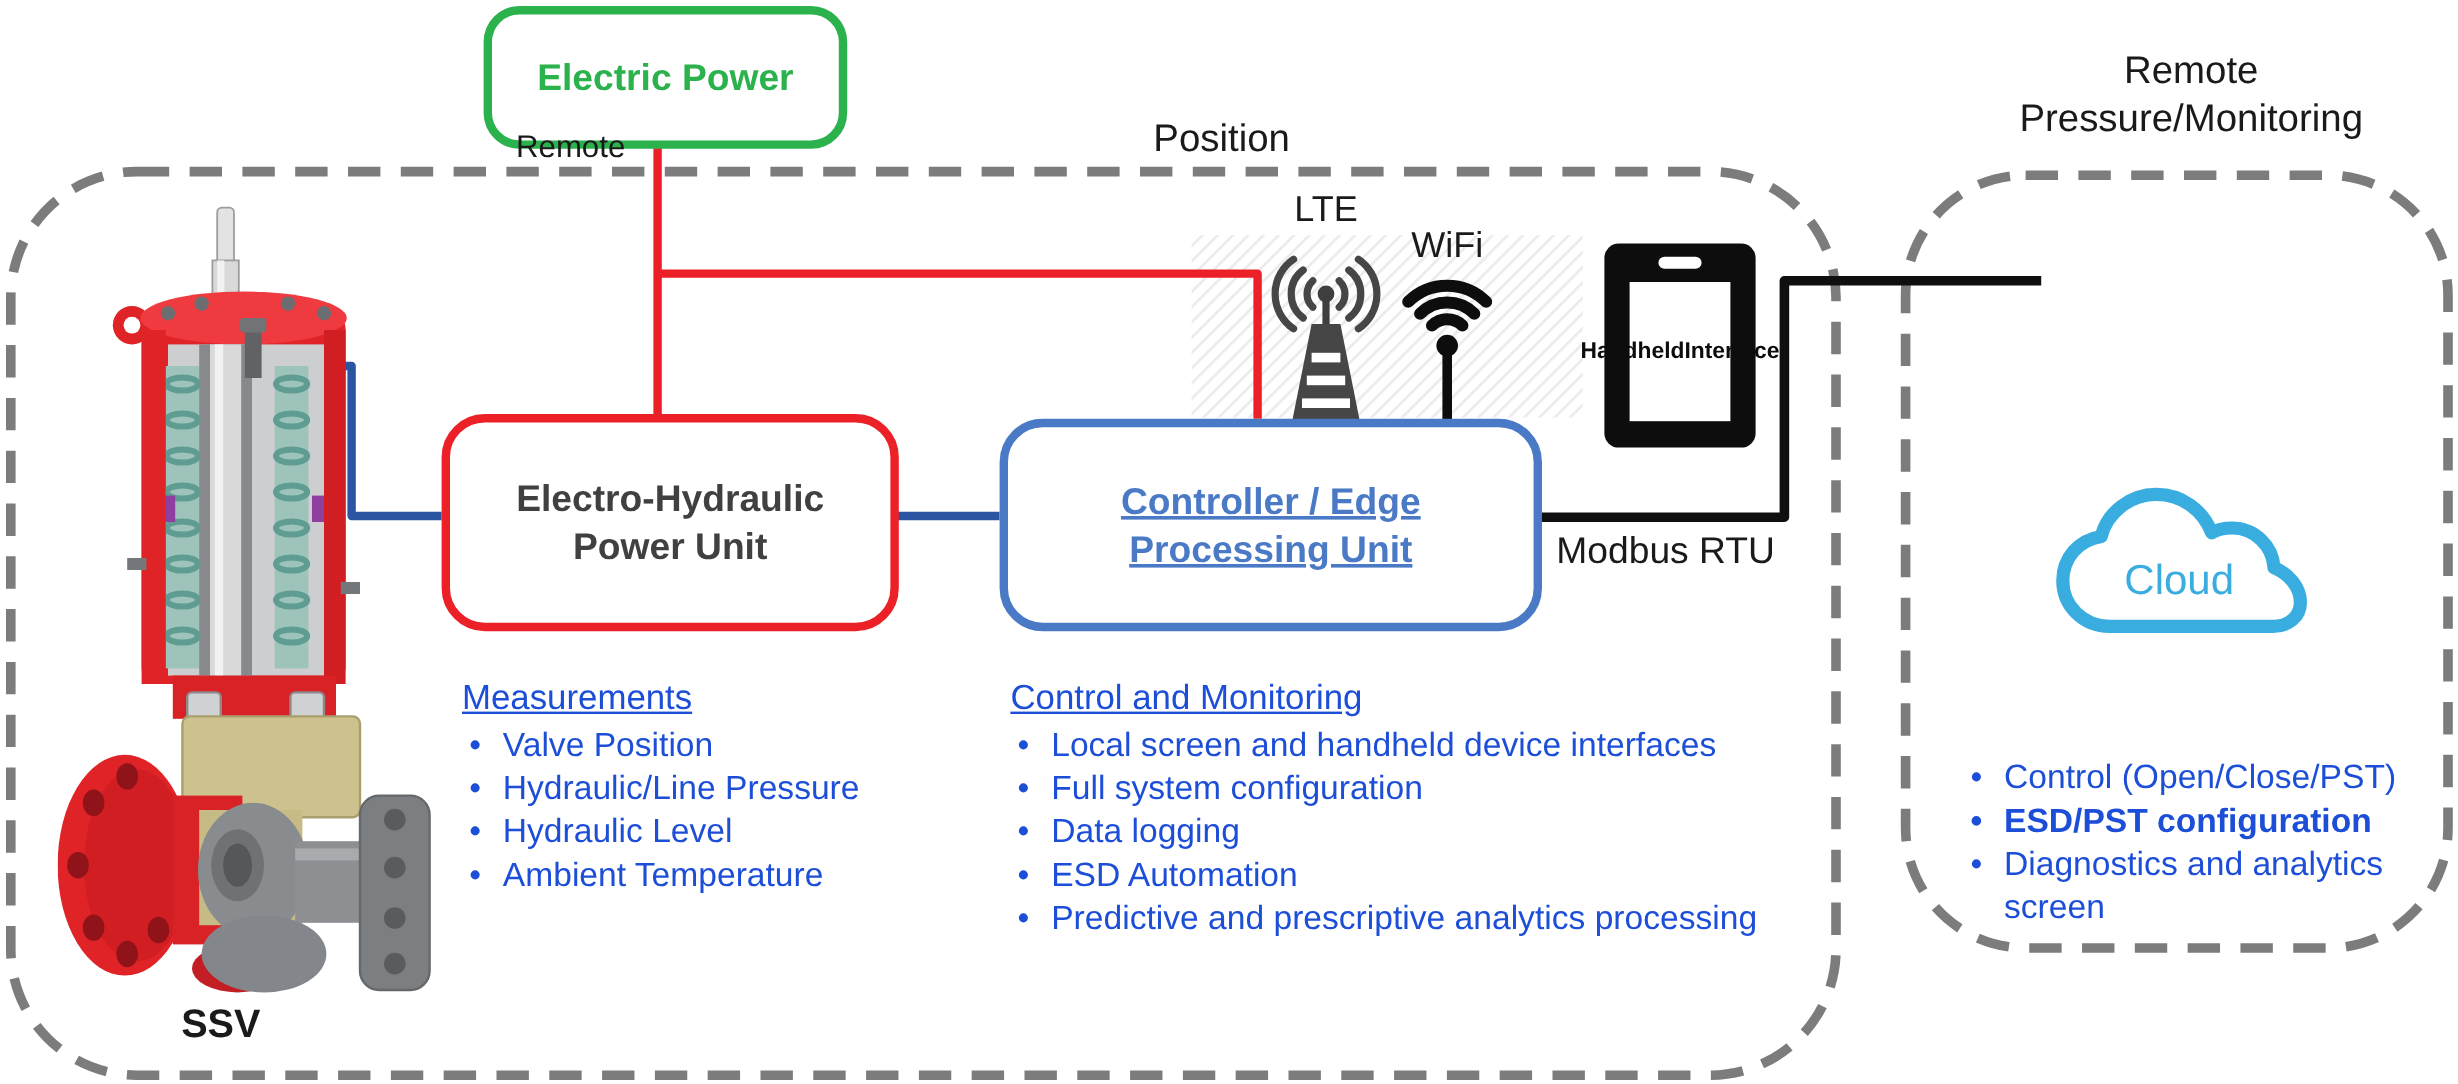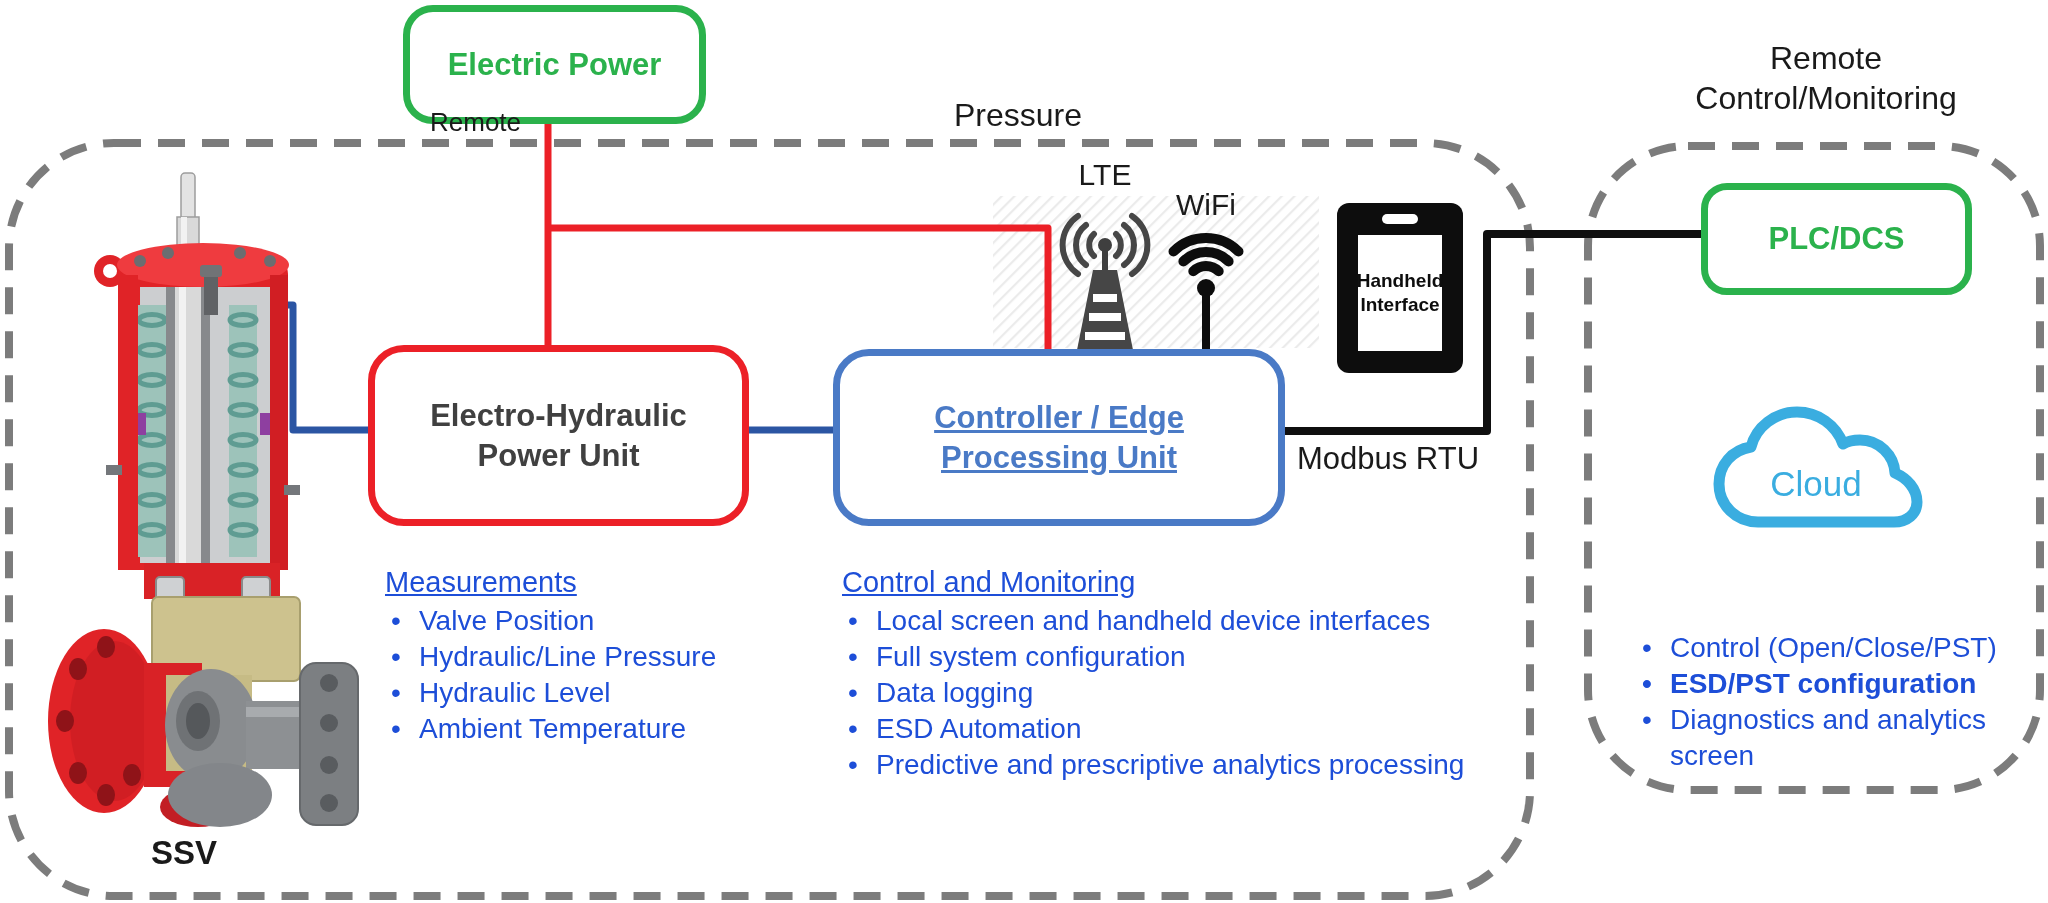--- a/index.html
+++ b/index.html
@@ -35,21 +35,21 @@
   
   .handheld{
     position:absolute;left:1337px;top:203px;width:126px;height:170px;
     background:#0d0d0d;border-radius:12px;z-index:3;
   }
   .handheld .speaker{
     position:absolute;left:45px;top:11px;width:36px;height:10px;border-radius:5px;background:#ffffff;
   }
   .handheld .screen{
     position:absolute;left:21px;top:32px;width:84px;height:116px;background:#ffffff;
-    display:flex;flex-direction:column;align-items:center;justify-content:center;
+    display:flex;flex-direction:row;align-items:center;justify-content:center;
     font-size:19px;line-height:24px;font-weight:bold;color:#0d0d0d;text-align:center;
   }
   .cloud-text{
     position:absolute;left:1751px;top:464px;width:130px;text-align:center;
     font-size:35px;color:#3aade0;z-index:4;
   }
 </style>
 </head>
 <body>
 
@@ -222,31 +222,28 @@
   <div class="node node-red node-title" style="left:368px;top:345px;width:367px;height:167px;">
     <span class="t">Electro-Hydraulic</span>
     <span class="t">Power Unit</span>
   </div>
 
   <div class="node node-blue node-title" style="left:833px;top:349px;width:438px;height:163px;text-decoration:underline;">
     <span class="t">Controller / Edge</span>
     <span class="t">Processing Unit</span>
   </div>
 
-  <div class="node node-green node-title" style="left:1701px;top:183px;width:257px;height:98px;border-radius:26px;">
-    <span class="t">PLC/DCS</span>
-  </div>
 
   <div class="label small-label" style="left:430px;top:107px;">Remote</div>
 
-  <div class="label section-title" style="left:918px;top:95px;width:200px;">Pressure</div>
+  <div class="label section-title" style="left:918px;top:95px;width:200px;">Position</div>
 
   <div class="label section-title" style="left:1641px;top:38px;width:370px;white-space:normal;">
     <span style="display:block;">Remote</span>
-    <span style="display:block;">Control/Monitoring</span>
+    <span style="display:block;">Pressure/Monitoring</span>
   </div>
 
   <div class="label icon-label" style="left:1060px;top:158px;width:90px;">LTE</div>
 
   <div class="label icon-label" style="left:1160px;top:188px;width:92px;text-align:center;">WiFi</div>
 
   <div class="label" style="left:1288px;top:441px;width:200px;font-size:31px;text-align:center;">Modbus RTU</div>
 
   <div class="label bold-label" style="left:114px;top:834px;width:140px;font-size:33px;text-align:center;">SSV</div>
 

